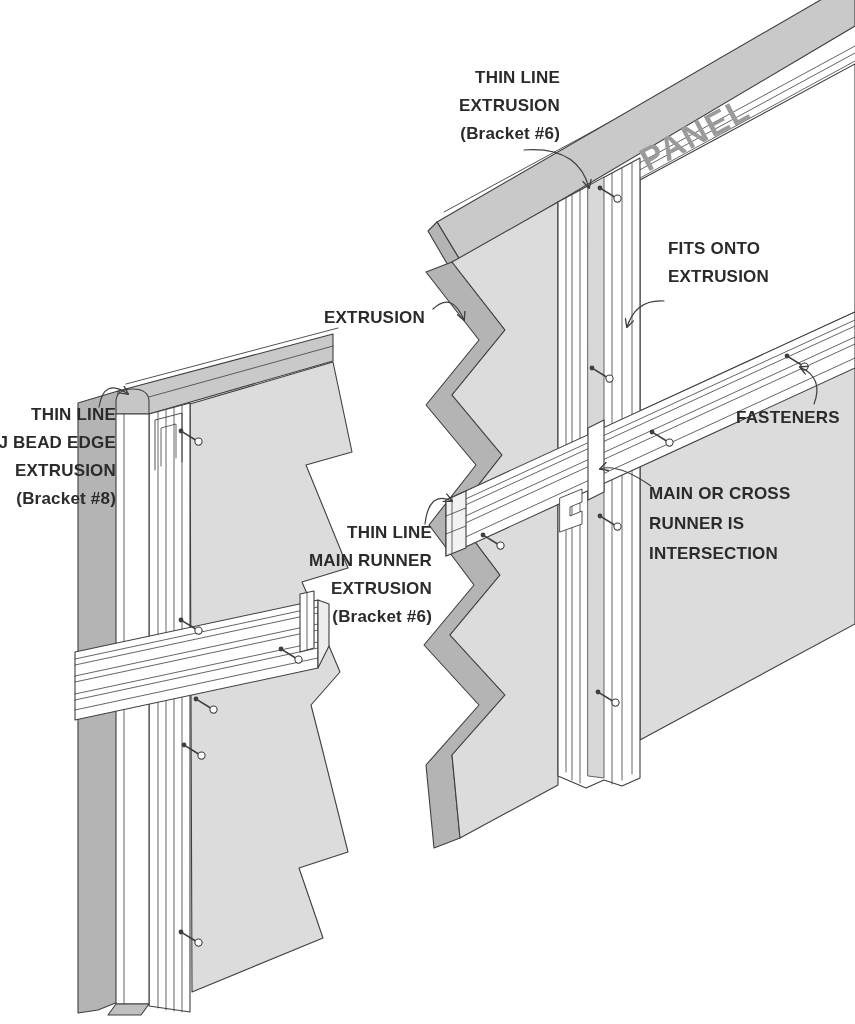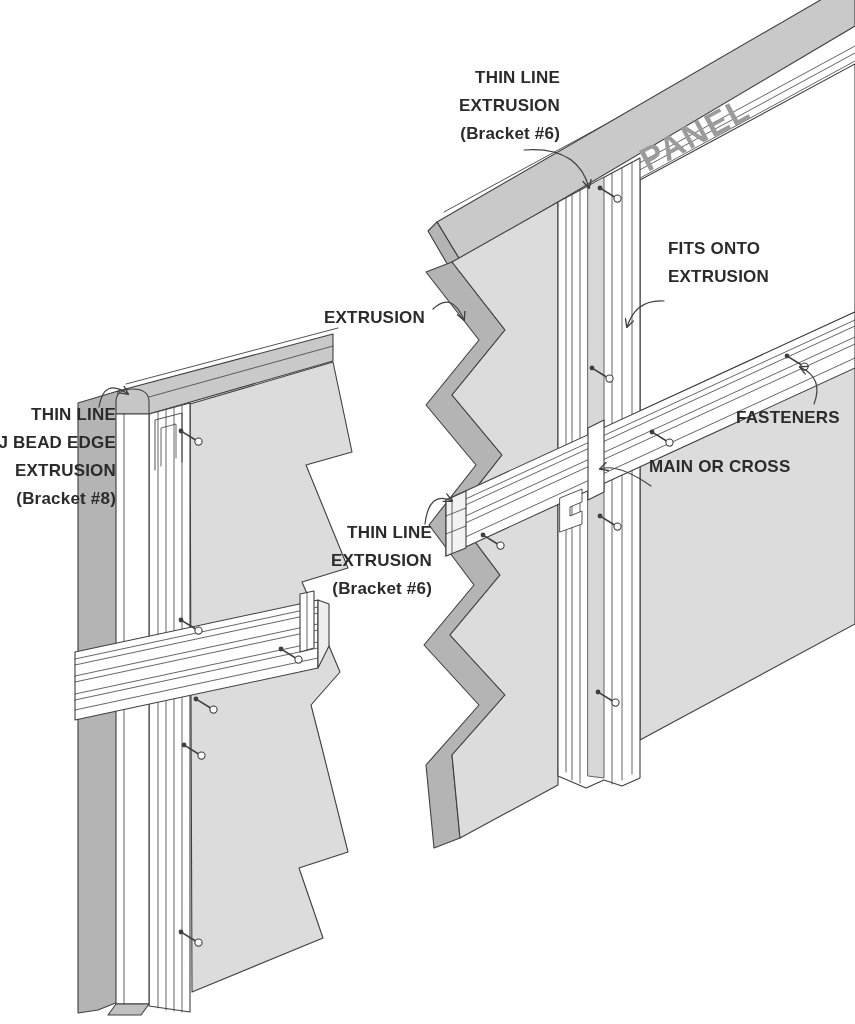--- a/index.html
+++ b/index.html
@@ -16,21 +16,21 @@
     letter-spacing:0.2px;white-space:nowrap;
   }
   .lbl.right{text-align:right;}
   .lbl.left{text-align:left;}
   #lbl-cross-runner{right:295px;top:64px;}
   #lbl-kerf{left:668px;top:235px;}
   #lbl-substrate{left:324px;top:304px;}
   #lbl-fasteners{left:736px;top:404px;}
   #lbl-j-bead{right:739px;top:401px;}
   #lbl-main-runner{right:423px;top:519px;}
-  #lbl-notched{left:649px;top:452px;line-height:30px;}
+  #lbl-notched{left:649px;top:479px;line-height:30px;}
   #lbl-panel{
     left:636px;top:150px;
     font-size:33px;font-weight:600;letter-spacing:2px;
     color:#9b9b9b;
     transform:rotate(-28deg);transform-origin:0 0;
   }
 </style>
 </head>
 <body>
 
@@ -185,21 +185,24 @@
 
   <div class="lbl right" id="lbl-j-bead">
     <div>THIN LINE</div>
     <div>J BEAD EDGE</div>
     <div>EXTRUSION</div>
     <div>(Bracket #8)</div>
   </div>
 
   <div class="lbl right" id="lbl-main-runner">
     <div>THIN LINE</div>
+    <div>MAIN RUNNER</div>
     <div>EXTRUSION</div>
     <div>(Bracket #6)</div>
   </div>
 
   <div class="lbl left" id="lbl-notched">
     <div>MAIN OR CROSS</div>
+    <div>RUNNER IS</div>
+    <div>INTERSECTION</div>
   </div>
 
 </div>
 
 </body></html>

